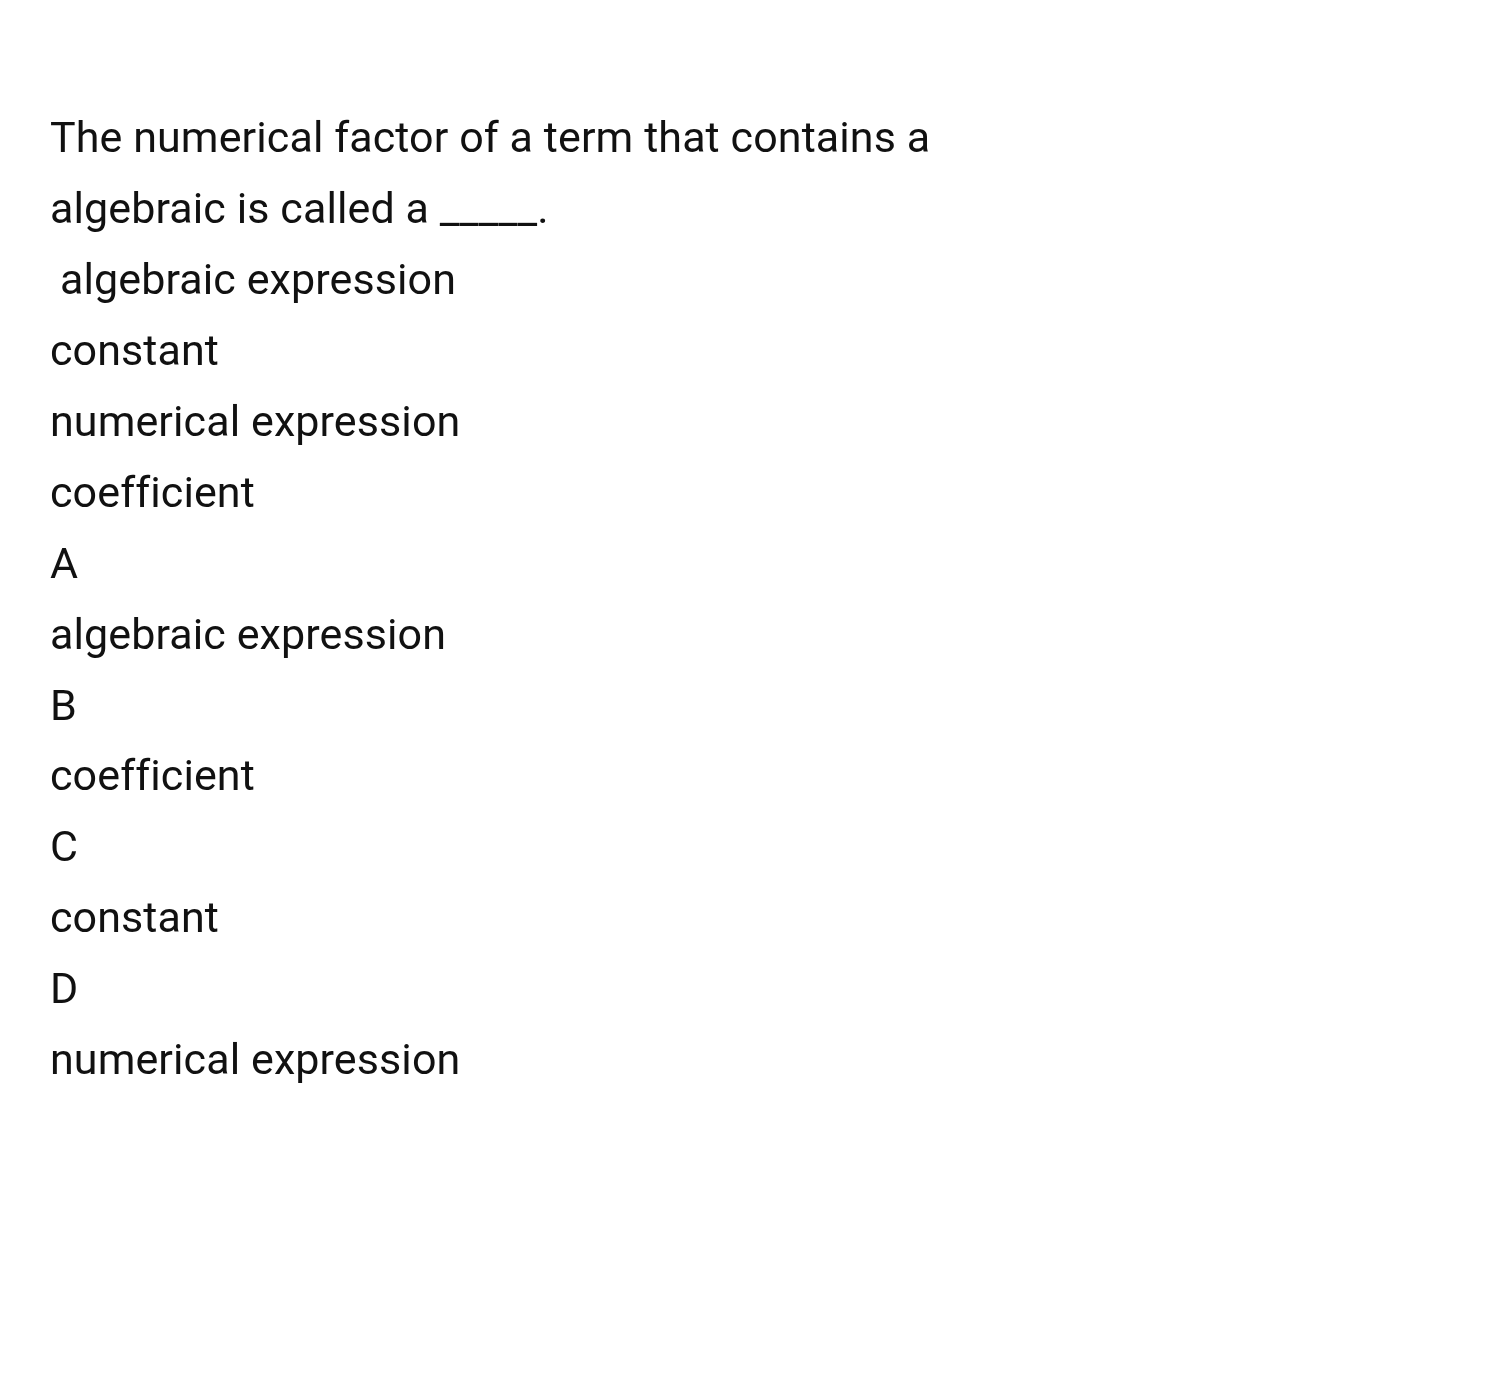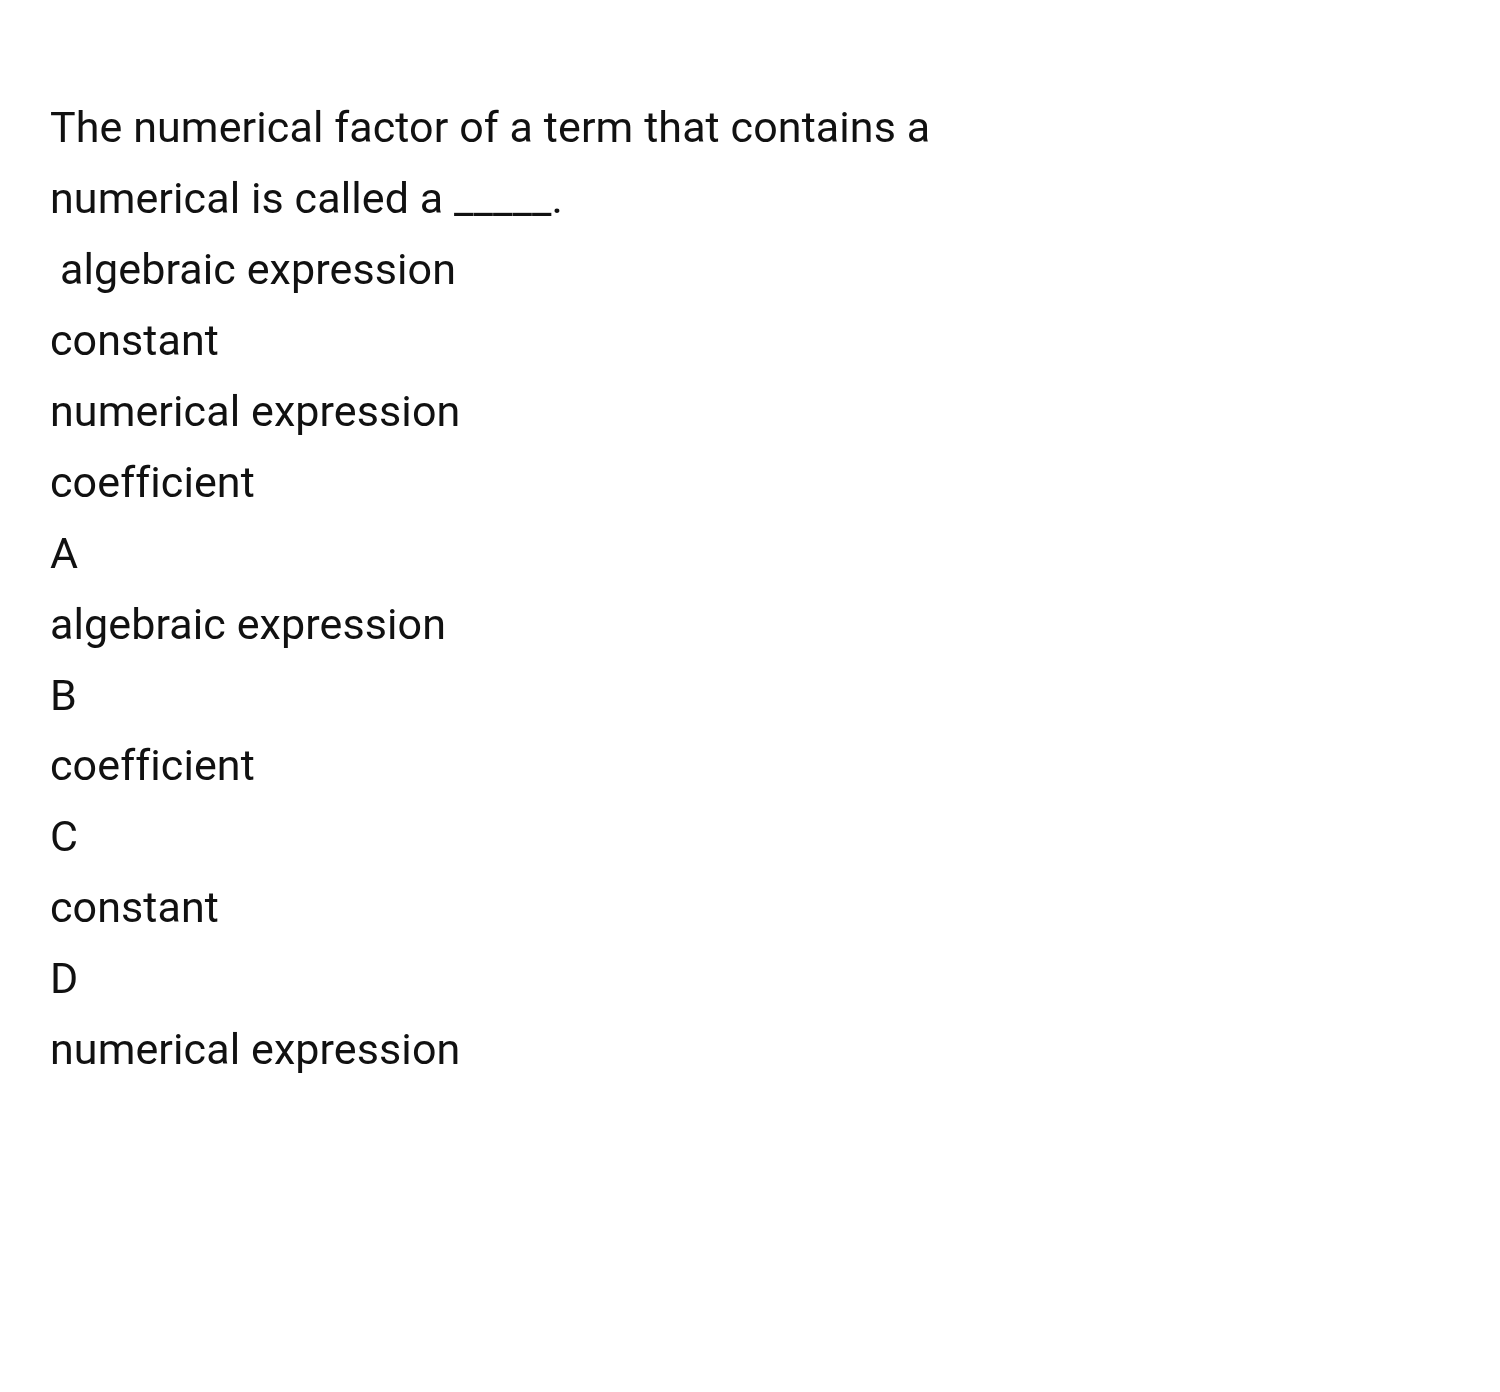--- a/index.html
+++ b/index.html
@@ -5,22 +5,23 @@
   html, body {
     margin: 0;
     padding: 0;
     width: 1500px;
     height: 1392px;
     background: #ffffff;
     font-family: -apple-system, BlinkMacSystemFont, "Segoe UI", Roboto, "Helvetica Neue", Arial, sans-serif;
     color: #111111;
   }
   .page {
-    padding: 92px 50px 50px 50px;
+    padding: 56px 50px 50px 50px;
     box-sizing: border-box;
+    margin-top: 46px;
   }
   .line {
     font-size: 43px;
     line-height: 1.65;
     letter-spacing: 0.1px;
   }
   .q-line1 { }
   .q-line2 { }
   .opts-block { margin-top: 0; }
   .opt-line { }
@@ -28,21 +29,21 @@
   .answers-block { margin-top: 0; }
   .ans-letter { }
   .ans-text { }
 </style>
 </head>
 <body>
 
 <div class="page">
 
   <div class="line q-line1">The numerical factor of a term that contains a</div>
-  <div class="line q-line2">numerical is called a _____.</div>
+  <div class="line q-line2">algebraic is called a _____.</div>
 
   <div class="opts-block">
     <div class="line opt-line indent-small">algebraic expression</div>
     <div class="line opt-line">constant</div>
     <div class="line opt-line">numerical expression</div>
     <div class="line opt-line">coefficient</div>
   </div>
 
   <div class="answers-block">
     <div class="line ans-letter">A</div>

